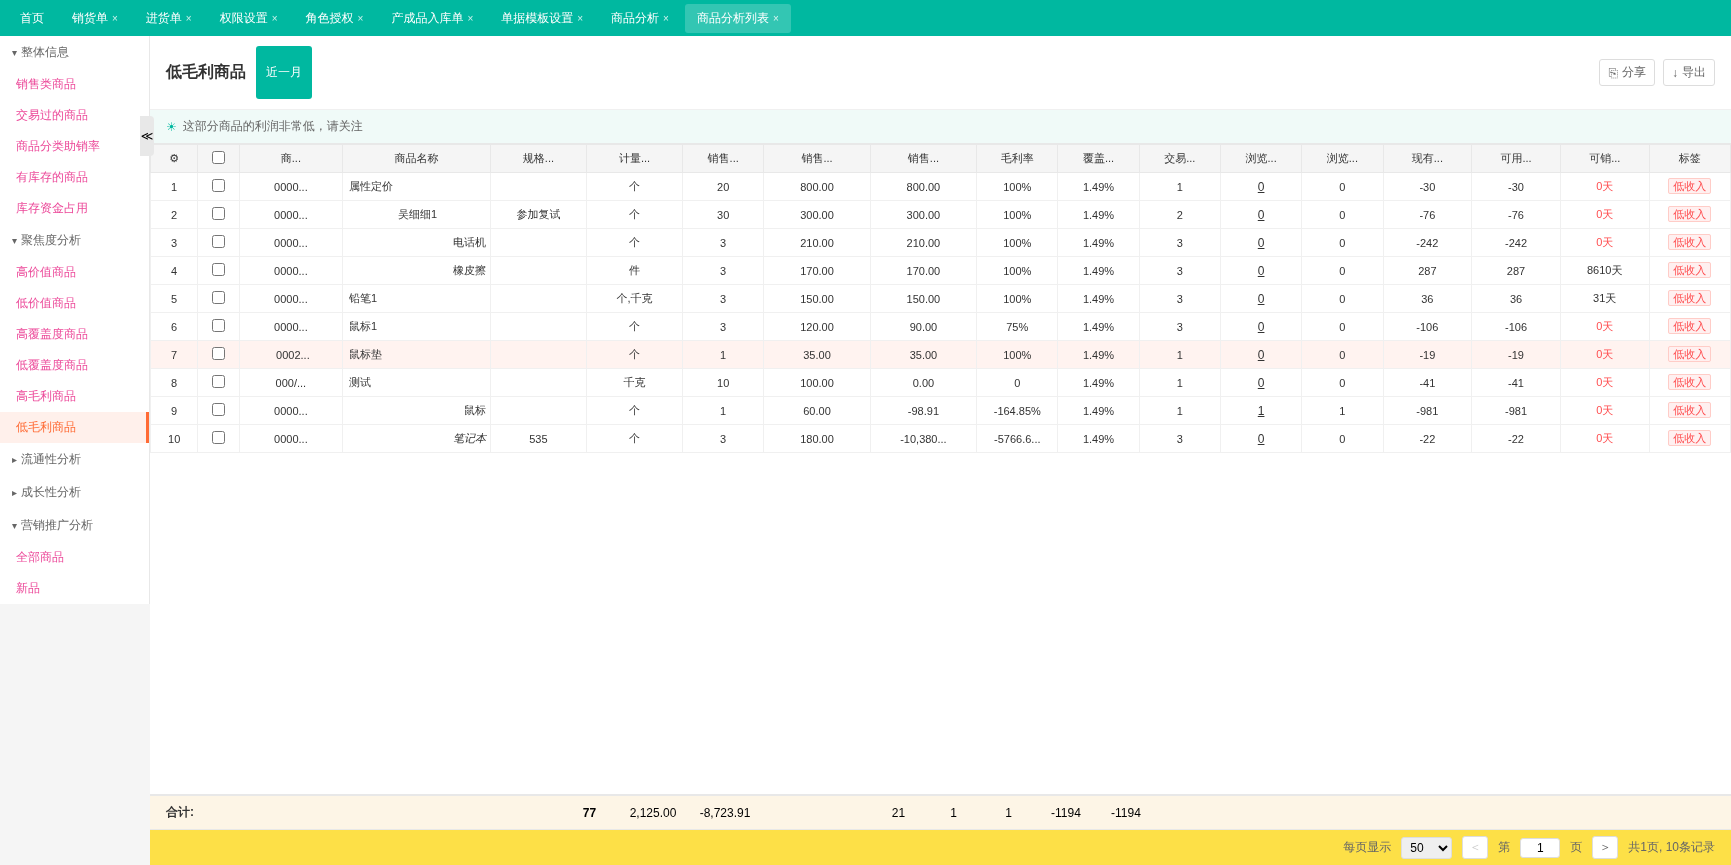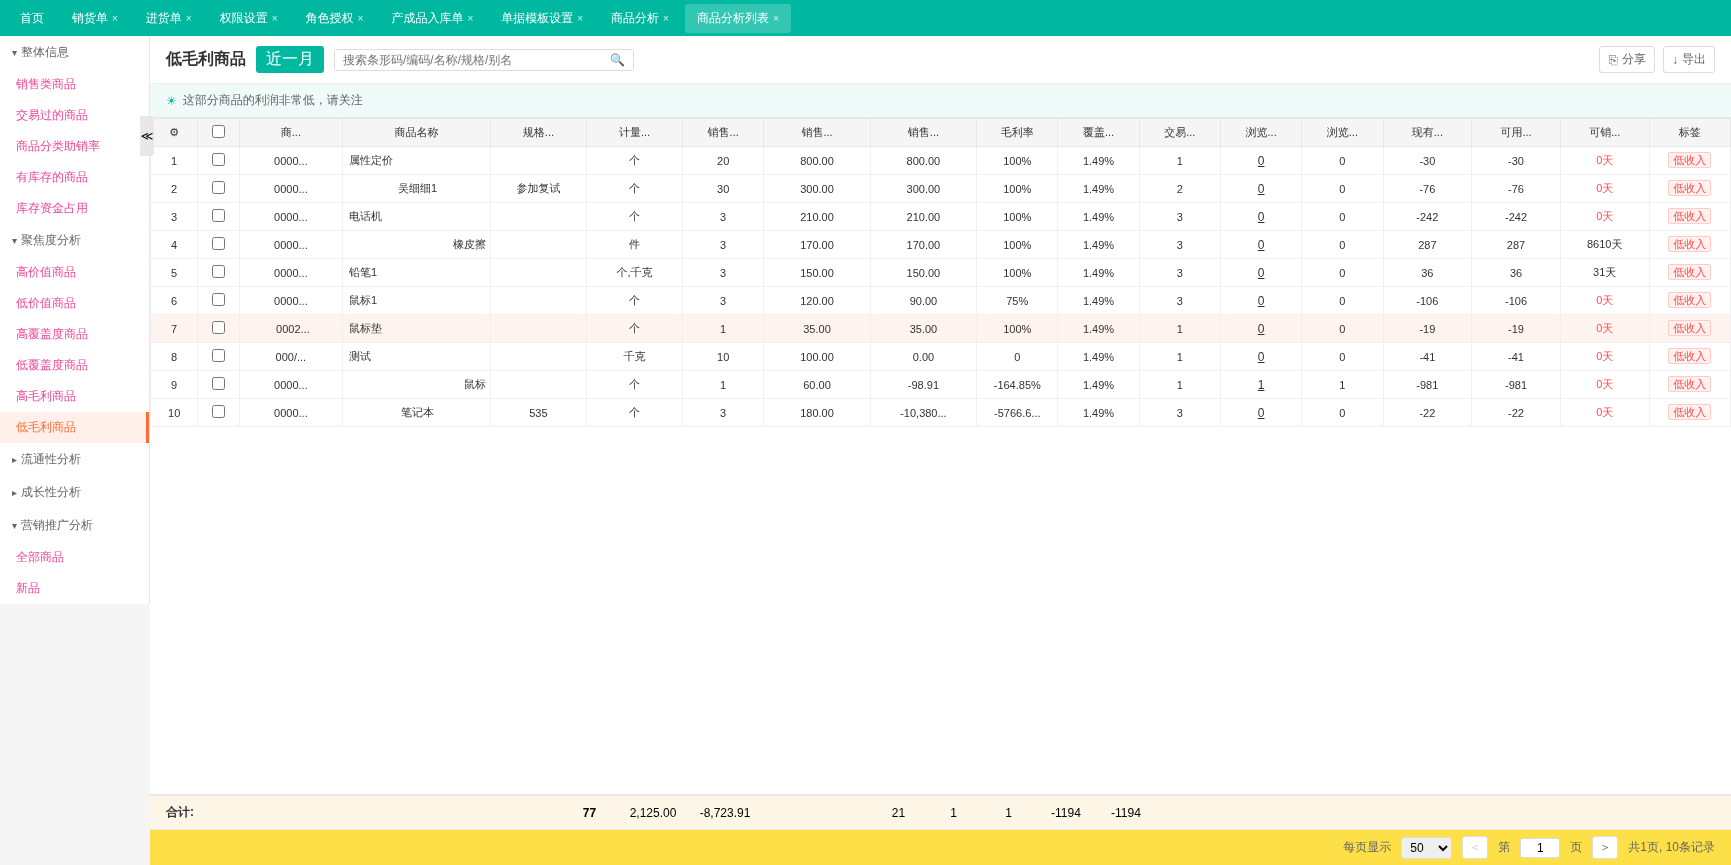--- a/index.html
+++ b/index.html
@@ -81,23 +81,23 @@
     .page-title {
       font-size: 16px;
       font-weight: bold;
       color: #333;
     }
     .time-filter-btn {
       background: #00b8a0;
       color: #fff;
       border: none;
       border-radius: 3px;
-      padding: 3px 10px;
+      padding: 18px 10px;
       cursor: pointer;
-      font-size: 16px;
+      font-size: 12px;
     }
     .search-box {
       display: flex;
       align-items: center;
       border: 1px solid #ddd;
       border-radius: 3px;
       padding: 3px 8px;
       gap: 4px;
       flex: 1;
       max-width: 300px;
@@ -347,24 +347,20 @@
     <div class="collapse-btn">
       <span>≪</span>
     </div>
   </div>
 
   <div class="content">
 
     <div class="page-header">
       <span class="page-title">低毛利商品</span>
       <button class="time-filter-btn">近一月</button>
-      <div class="search-box">
-        <input type="text" placeholder="搜索条形码/编码/名称/规格/别名" style="">
-        <span style="color:#aaa; cursor:pointer;">🔍</span>
-      </div>
       <div class="header-actions">
         <button class="action-btn">
           <span>⎘</span>
           <span>分享</span>
         </button>
         <button class="action-btn">
           <span>↓</span>
           <span>导出</span>
         </button>
       </div>
@@ -457,21 +453,21 @@
       <td>0</td>
       <td>-76</td>
       <td>-76</td>
       <td style="color:#ff4d4f;">0天</td>
       <td><span class="tag-badge">低收入</span></td>
     </tr>
             <tr>
       <td>3</td>
       <td class="checkbox-cell"><input type="checkbox" style=""></td>
       <td style="color:#333;">0000...</td>
-      <td style="text-align:left; padding-left:6px;">电话机</td>
+      <td style="text-align:right; padding-left:6px;">电话机</td>
       <td></td>
       <td>个</td>
       <td>3</td>
       <td>210.00</td>
       <td>210.00</td>
       <td>100%</td>
       <td>1.49%</td>
       <td>3</td>
       <td><span class="underline">0</span></td>
       <td>0</td>
@@ -597,21 +593,21 @@
       <td>1</td>
       <td>-981</td>
       <td>-981</td>
       <td style="color:#ff4d4f;">0天</td>
       <td><span class="tag-badge">低收入</span></td>
     </tr>
             <tr>
       <td>10</td>
       <td class="checkbox-cell"><input type="checkbox" style=""></td>
       <td style="color:#333;">0000...</td>
-      <td style="text-align:center; padding-left:6px;">笔记本</td>
+      <td style="text-align:right; padding-left:6px;font-style:italic;">笔记本</td>
       <td>535</td>
       <td>个</td>
       <td>3</td>
       <td>180.00</td>
       <td>-10,380...</td>
       <td>-5766.6...</td>
       <td>1.49%</td>
       <td>3</td>
       <td><span class="underline">0</span></td>
       <td>0</td>

